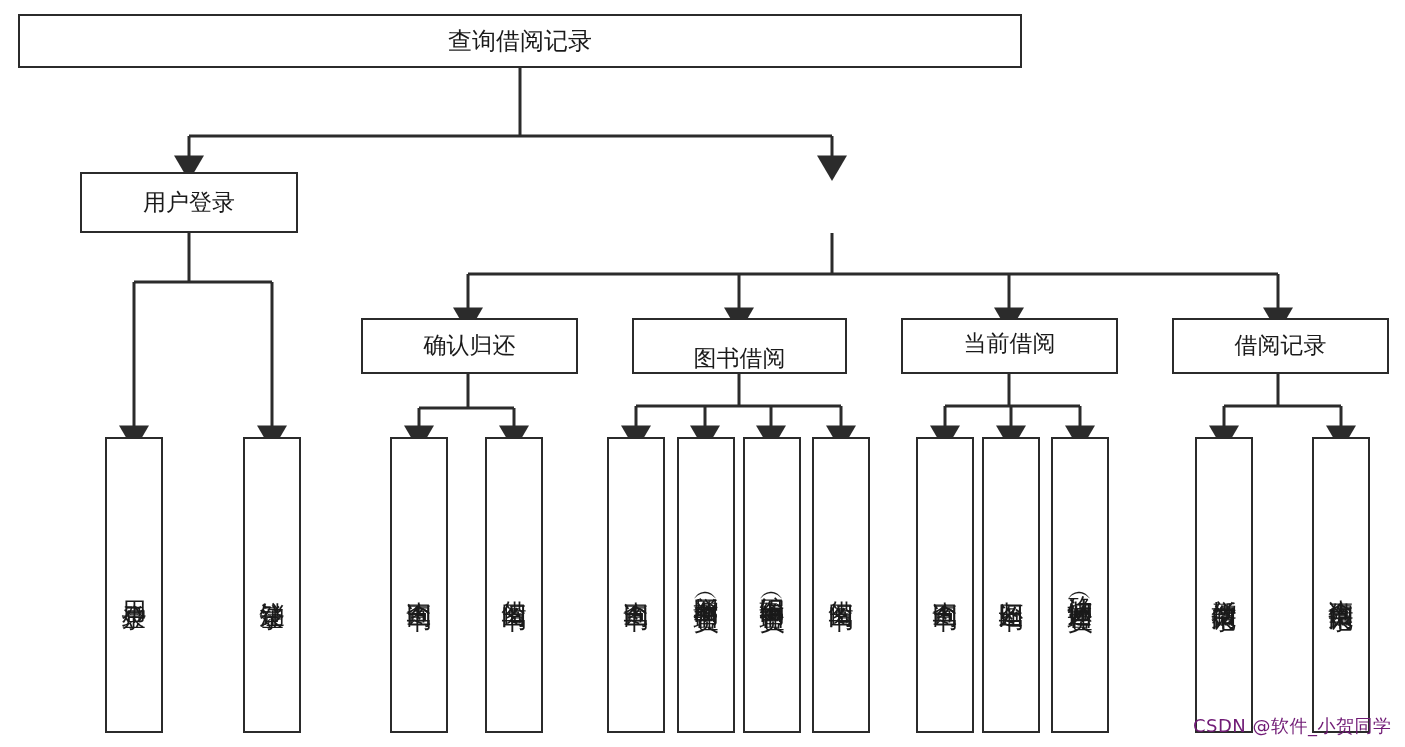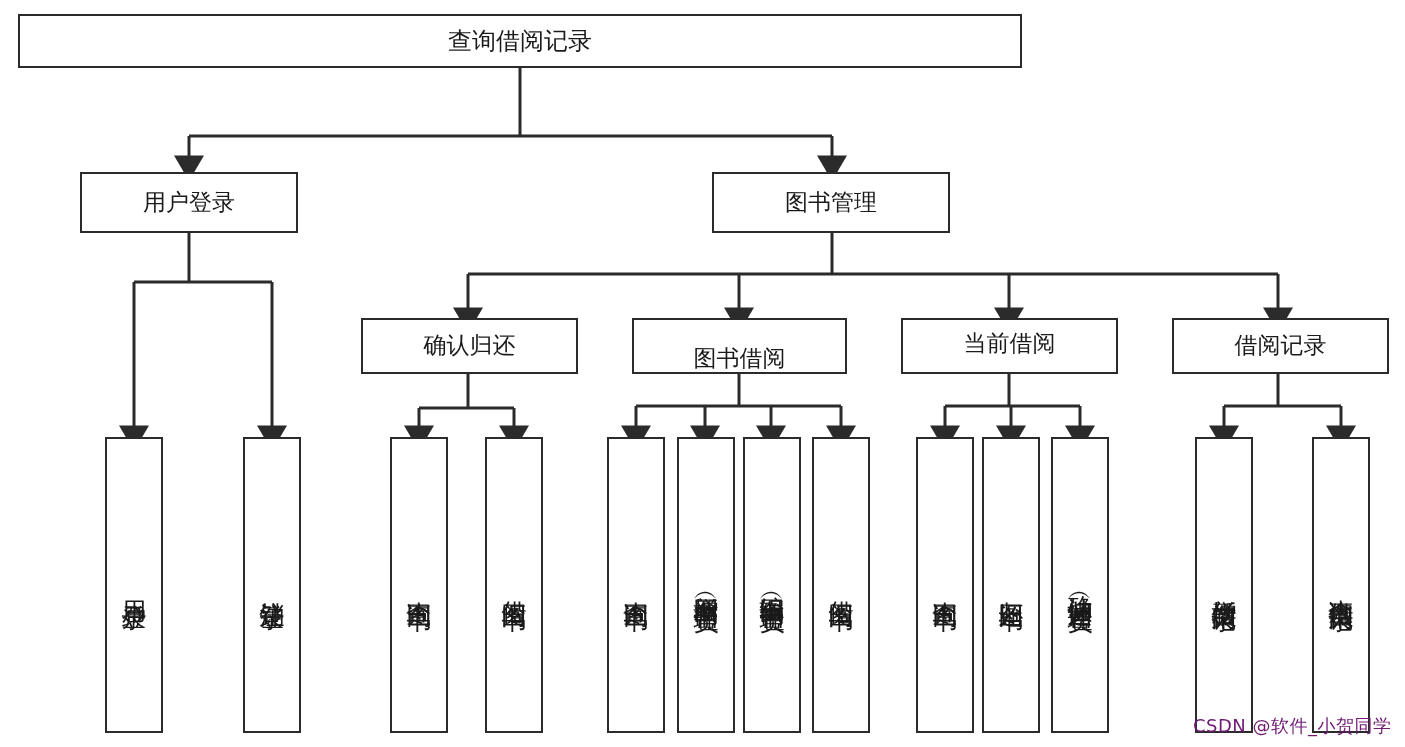--- a/index.html
+++ b/index.html
@@ -130,23 +130,20 @@
     </g>
   </svg>
 
   <div class="node root h" style="left:18px; top:14px; width:1004px; height:54px;">
     <span class="lbl">查询借阅记录</span>
   </div>
 
   <div class="node h" style="left:80px; top:172px; width:218px; height:61px;">
     <span class="lbl">用户登录</span>
   </div>
-  <div class="node h" style="left:712px; top:172px; width:238px; height:61px;">
-    <span class="lbl">图书管理</span>
-  </div>
 
   <div class="node h" style="left:361px; top:318px; width:217px; height:56px;">
     <span class="lbl">确认归还</span>
   </div>
   <div class="node h" style="left:632px; top:318px; width:215px; height:56px;align-items:flex-end;">
     <span class="lbl">图书借阅</span>
   </div>
   <div class="node h" style="left:901px; top:318px; width:217px; height:56px;font-family:Liberation Mono, monospace;">
     <span class="lbl">当前借阅</span>
   </div>

